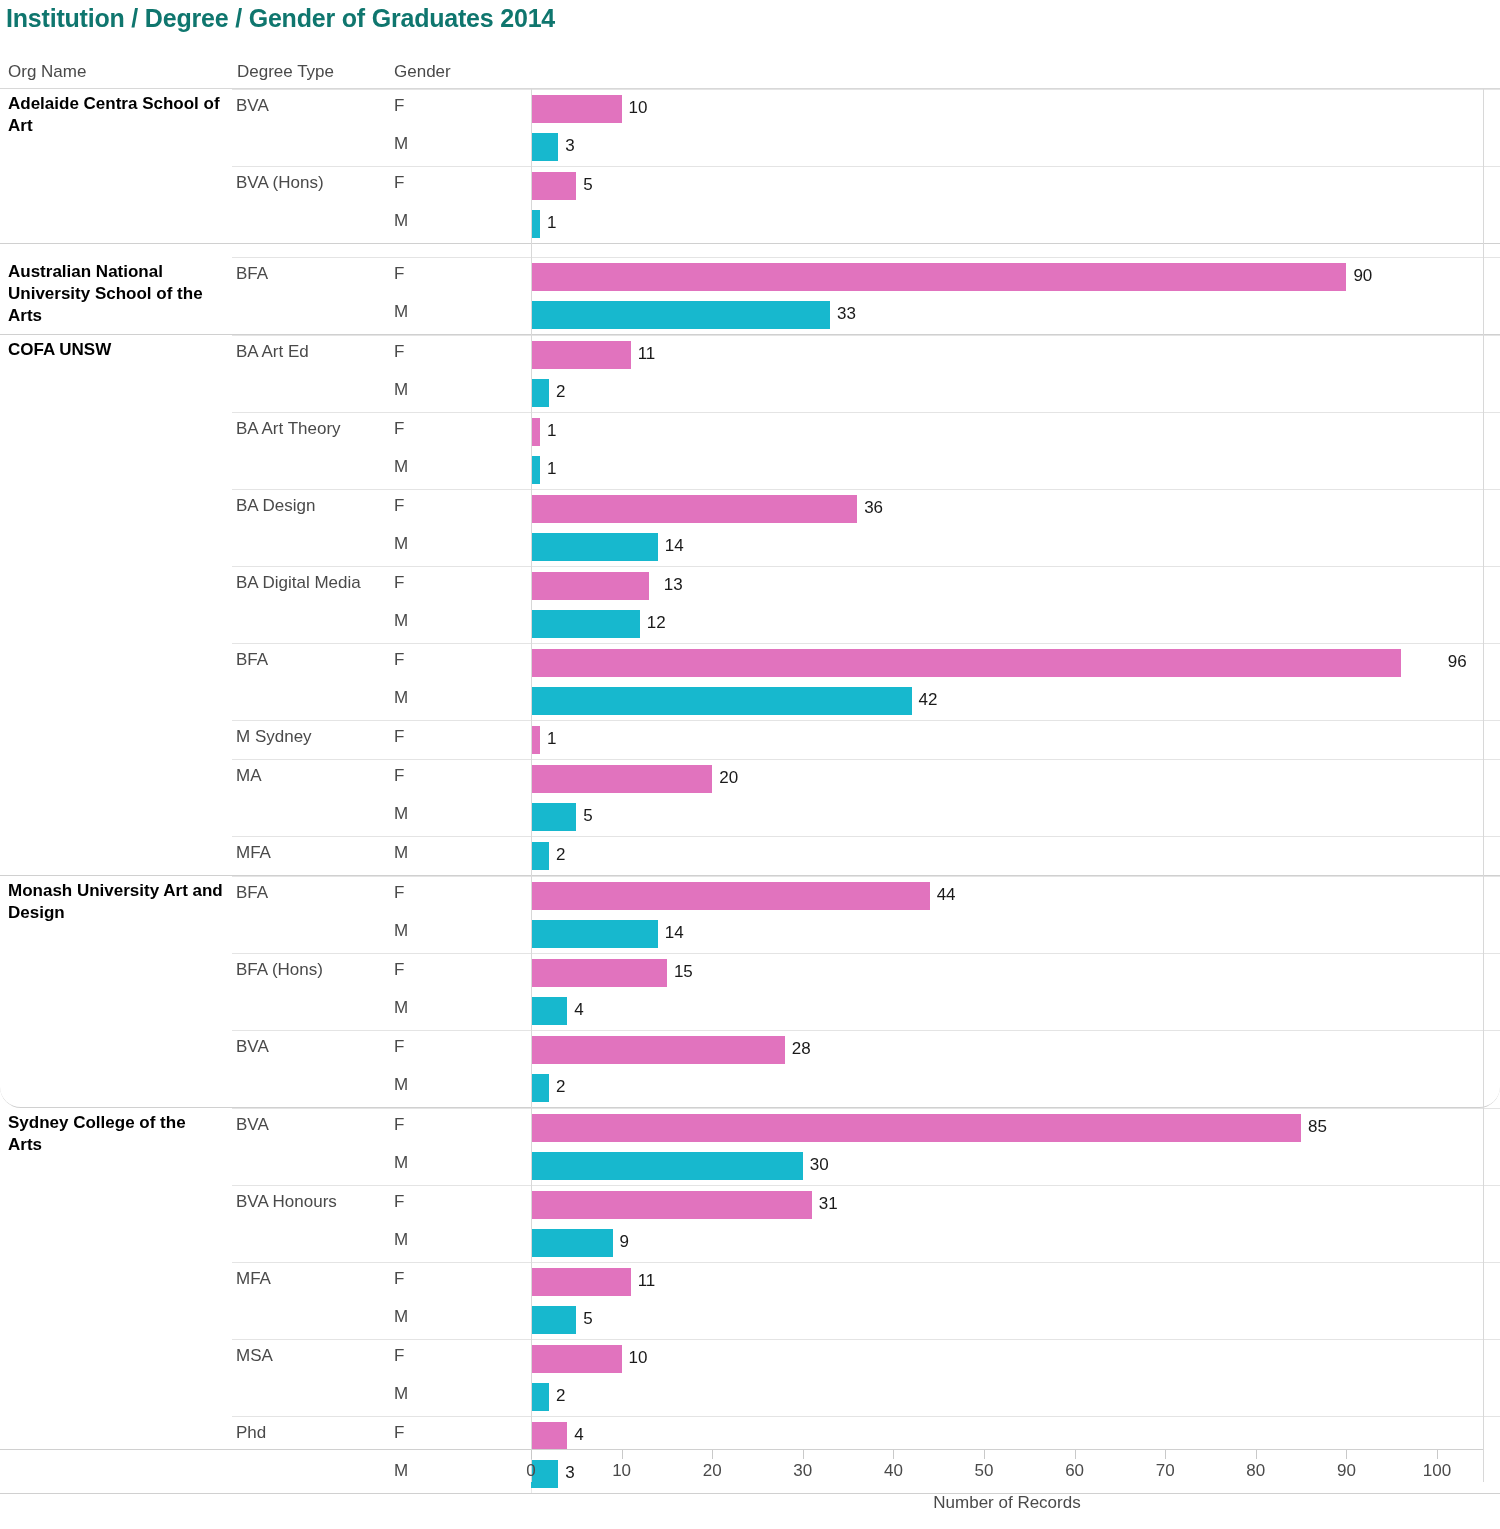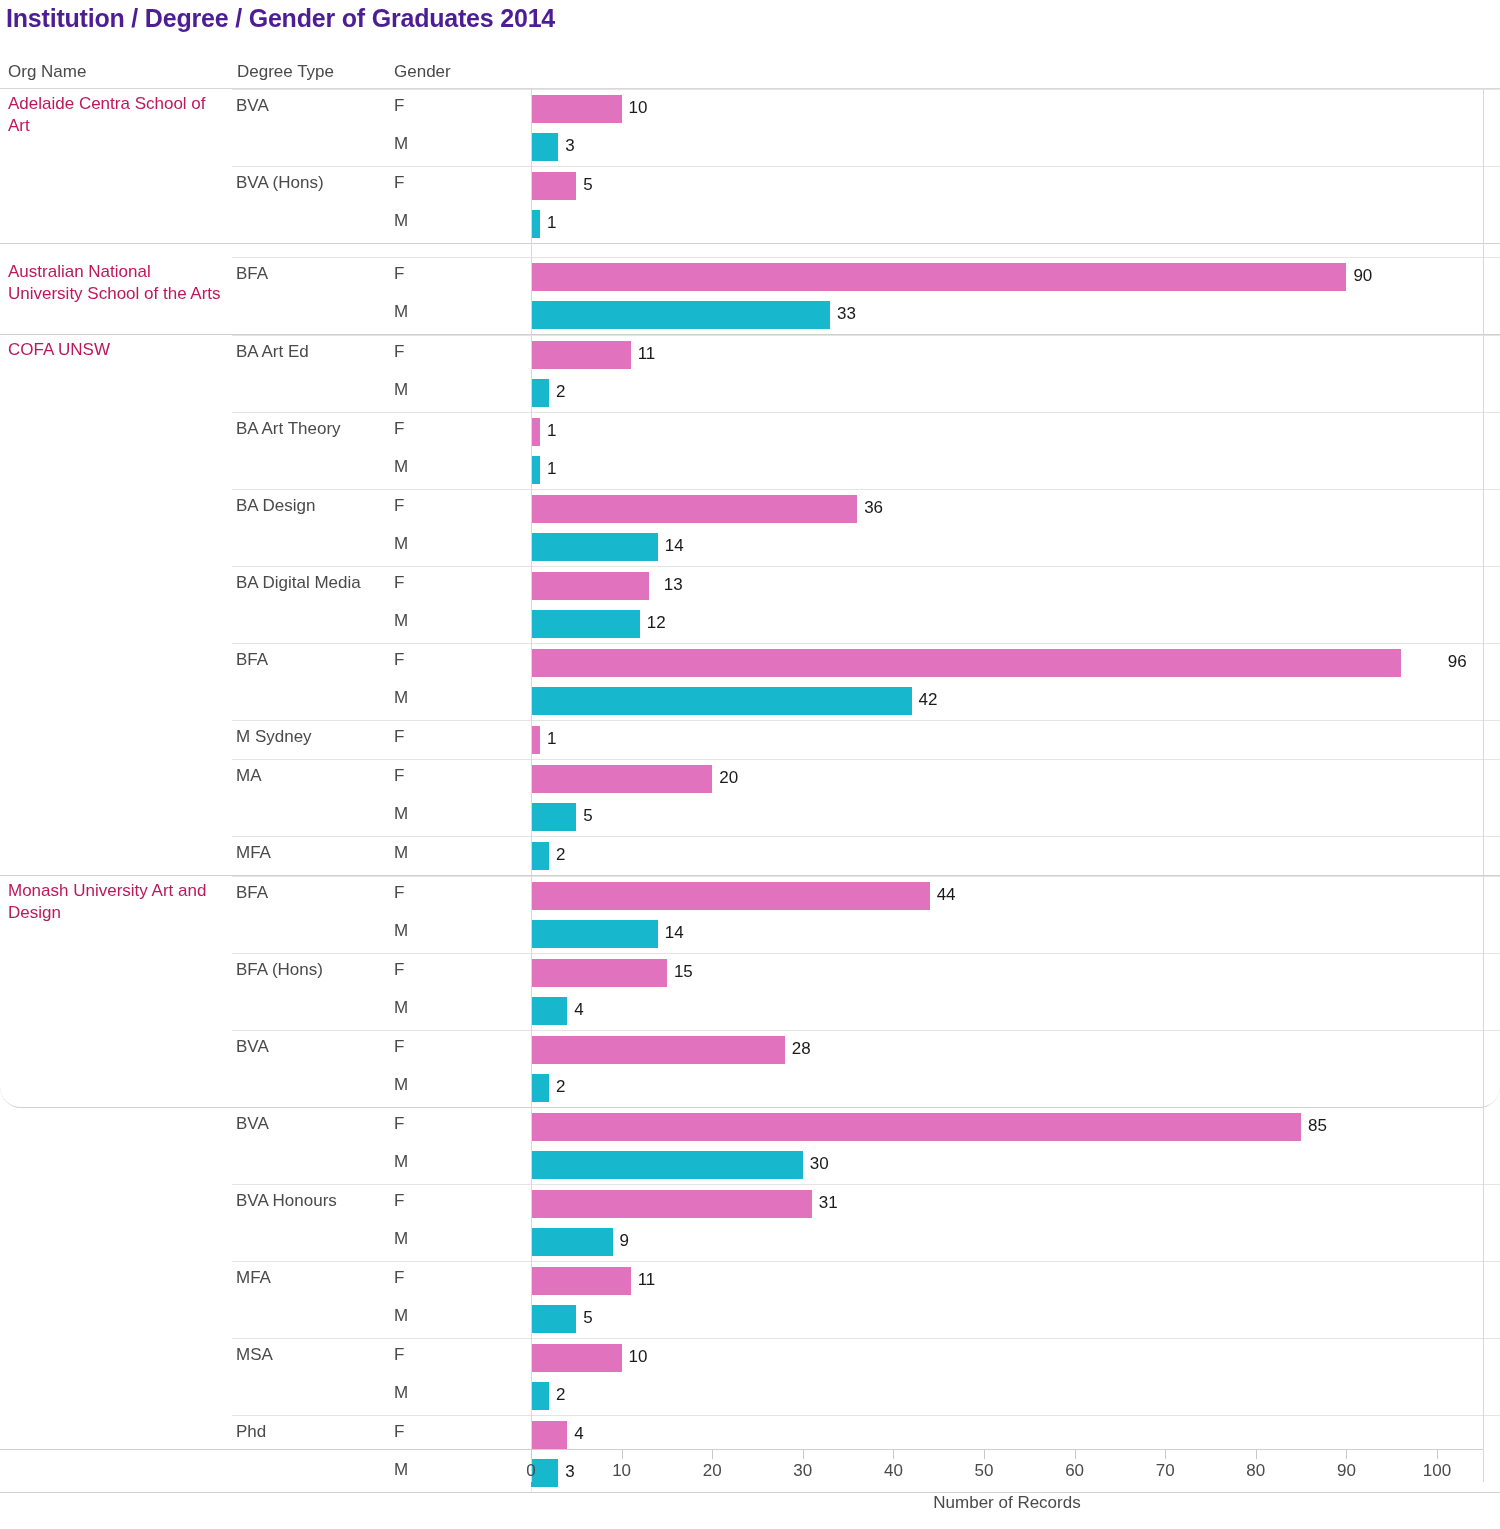--- a/index.html
+++ b/index.html
@@ -7,21 +7,21 @@
     width:1500px;height:1529px;
     font-family:"Liberation Sans", sans-serif;
     color:#333333;
     -webkit-font-smoothing:antialiased;
   }
   .page{position:relative;width:1500px;height:1529px;overflow:hidden;}
 
   
   .title{
     position:absolute;left:6px;top:4px;
-    font-size:25px;font-weight:bold;color:#4c1d95;
+    font-size:25px;font-weight:bold;color:#0f766e;
     letter-spacing:-0.2px;white-space:nowrap;
   }
 
   
   .hdr{
     position:absolute;left:0;top:62px;width:1500px;height:26px;
     font-size:17px;color:#4a4a4a;
   }
   .hdr .h-org{position:absolute;left:8px;top:0;}
   .hdr .h-deg{position:absolute;left:237px;top:0;}
@@ -34,21 +34,21 @@
   }
 
   .orggroup{
     position:relative;
     border-bottom:1px solid #d0d0d0;
   }
   .orggroup:last-child{border-bottom:1px solid #d0d0d0;}
 
   .orgname{
     position:absolute;left:8px;top:4px;width:215px;
-    font-size:17px;font-weight:normal;color:#be185d;
+    font-size:17px;font-weight:bold;color:#000000;
     line-height:22px;
   }
 
   .deggroup{
     position:relative;
     margin-left:232px;
     border-top:1px solid #e4e4e4;
   }
   .deggroup:first-child{border-top:none;}
 
@@ -380,20 +380,21 @@
             <div class="genlabel">M</div>
             <div class="plot">
               <div class="axisline"></div>
               <div class="bar m" style="width: 18.12px;"></div>
               <div class="barlabel" style="left: 25.12px;">2</div>
             </div>
           </div>
         </div>
       </div>
       <div class="orggroup" style="min-height: 380px;">
+        <div class="orgname">Sydney College of the Arts</div>
         <div class="deggroup">
           <div class="degname">BVA</div>
           <div class="genrow">
             <div class="genlabel">F</div>
             <div class="plot">
               <div class="axisline"></div>
               <div class="bar f" style="width: 770.1px;"></div>
               <div class="barlabel" style="left: 777.1px;">85</div>
             </div>
           </div>

